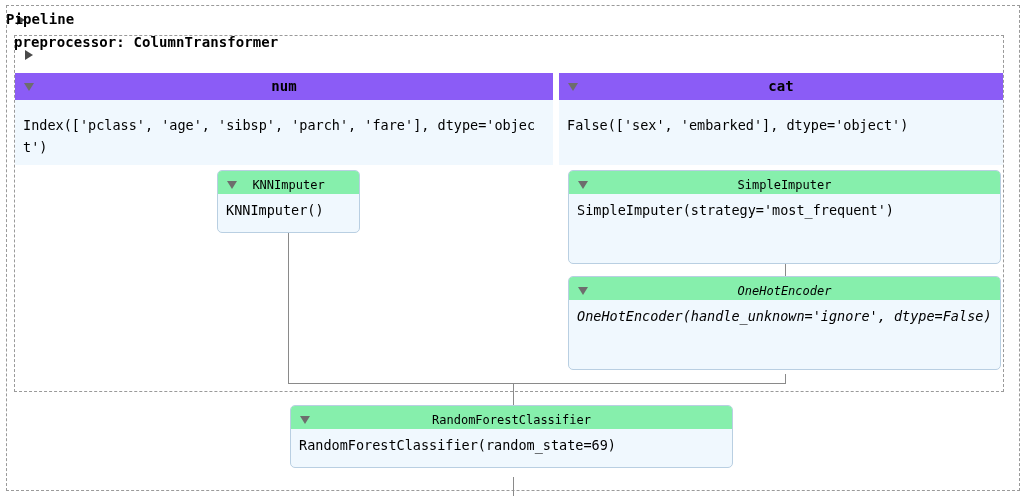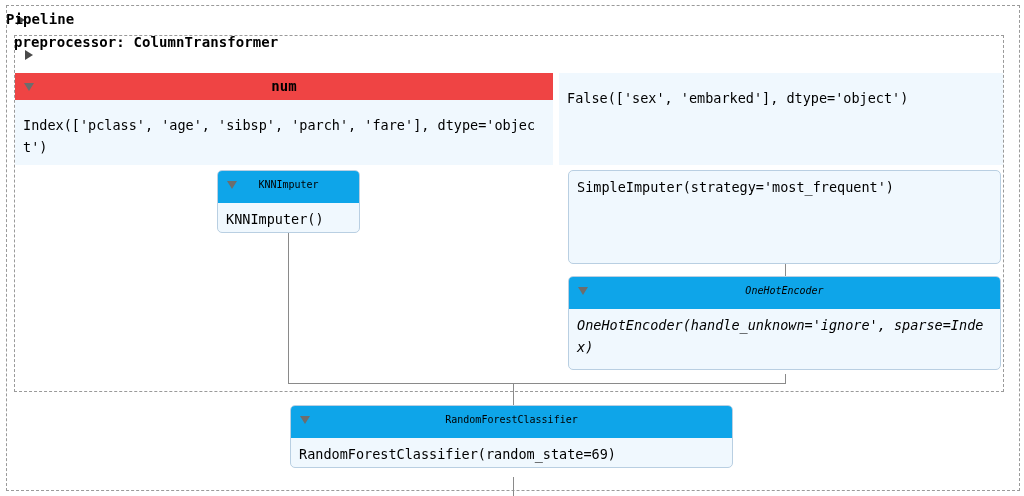--- a/index.html
+++ b/index.html
@@ -64,21 +64,21 @@
 
   
   .col-cell {
     position: absolute;
     box-sizing: border-box;
     background: #f0f8fe;
   }
   .col-head {
     box-sizing: border-box;
     height: 27px;
-    background: #ef4444;
+    background: #8b5cf6;
     font-weight: bold;
     font-size: 14px;
     text-align: center;
     line-height: 27px;
     position: relative;
   }
   .col-body {
     box-sizing: border-box;
     padding: 14px 8px 8px 8px;
     font-size: 13.5px;
@@ -93,25 +93,25 @@
     position: absolute;
     box-sizing: border-box;
     border: 1px solid #b9cfe2;
     border-radius: 5px;
     background: #f0f8fe;
     overflow: hidden;
     z-index: 3;
   }
   .est-head {
     box-sizing: border-box;
-    height: 32px;
+    height: 23px;
     line-height: 28px;
-    background: #0ea5e9;
+    background: #86efac;
     text-align: center;
-    font-size: 10px;
+    font-size: 12px;
     position: relative;
     white-space: nowrap;
   }
   .est-body {
     box-sizing: border-box;
     padding: 5px 8px 1px 8px;
     font-size: 13.5px;
     line-height: 22px;
     white-space: pre-wrap;
     word-break: break-all;
@@ -149,20 +149,24 @@
 
   <div class="col-cell" style="left:15px; top:73px; width:538px; height:92px;">
     <div class="col-head">
       <div class="tri tri-down" style="left:9px; top:10px;"></div>
       <span>num</span>
     </div>
     <div class="col-body">Index(['pclass', 'age', 'sibsp', 'parch', 'fare'], dtype='object')</div>
   </div>
 
   <div class="col-cell" style="left:559px; top:73px; width:444px; height:92px;">
+    <div class="col-head">
+      <div class="tri tri-down" style="left:9px; top:10px;"></div>
+      <span>cat</span>
+    </div>
     <div class="col-body">False(['sex', 'embarked'], dtype='object')</div>
   </div>
 
   <div class="conn-v" style="left:288px; top:233px; height:150px;"></div>
 
   <div class="conn-v" style="left:785px; top:264px; height:16px;"></div>
 
   <div class="conn-v" style="left:785px; top:374px; height:9px;"></div>
 
   <div class="conn-h" style="left:288px; top:383px; width:498px;"></div>
@@ -173,29 +177,33 @@
 
   <div class="est-box" style="left:217px; top:170px; width:143px; height:63px;">
     <div class="est-head">
       <div class="tri tri-down" style="left:9px; top:10px;"></div>
       <span>KNNImputer</span>
     </div>
     <div class="est-body">KNNImputer()</div>
   </div>
 
   <div class="est-box" style="left:568px; top:170px; width:433px; height:94px;">
+    <div class="est-head">
+      <div class="tri tri-down" style="left:9px; top:10px;"></div>
+      <span>SimpleImputer</span>
+    </div>
     <div class="est-body">SimpleImputer(strategy='most_frequent')</div>
   </div>
 
   <div class="est-box" style="left:568px; top:276px; width:433px; height:94px;font-style:italic;">
     <div class="est-head">
       <div class="tri tri-down" style="left:9px; top:10px;"></div>
       <span>OneHotEncoder</span>
     </div>
-    <div class="est-body">OneHotEncoder(handle_unknown='ignore', sparse=Index)</div>
+    <div class="est-body">OneHotEncoder(handle_unknown='ignore', dtype=False)</div>
   </div>
 
   <div class="est-box" style="left:290px; top:405px; width:443px; height:63px;">
     <div class="est-head">
       <div class="tri tri-down" style="left:9px; top:10px;"></div>
       <span>RandomForestClassifier</span>
     </div>
     <div class="est-body">RandomForestClassifier(random_state=69)</div>
   </div>
 

